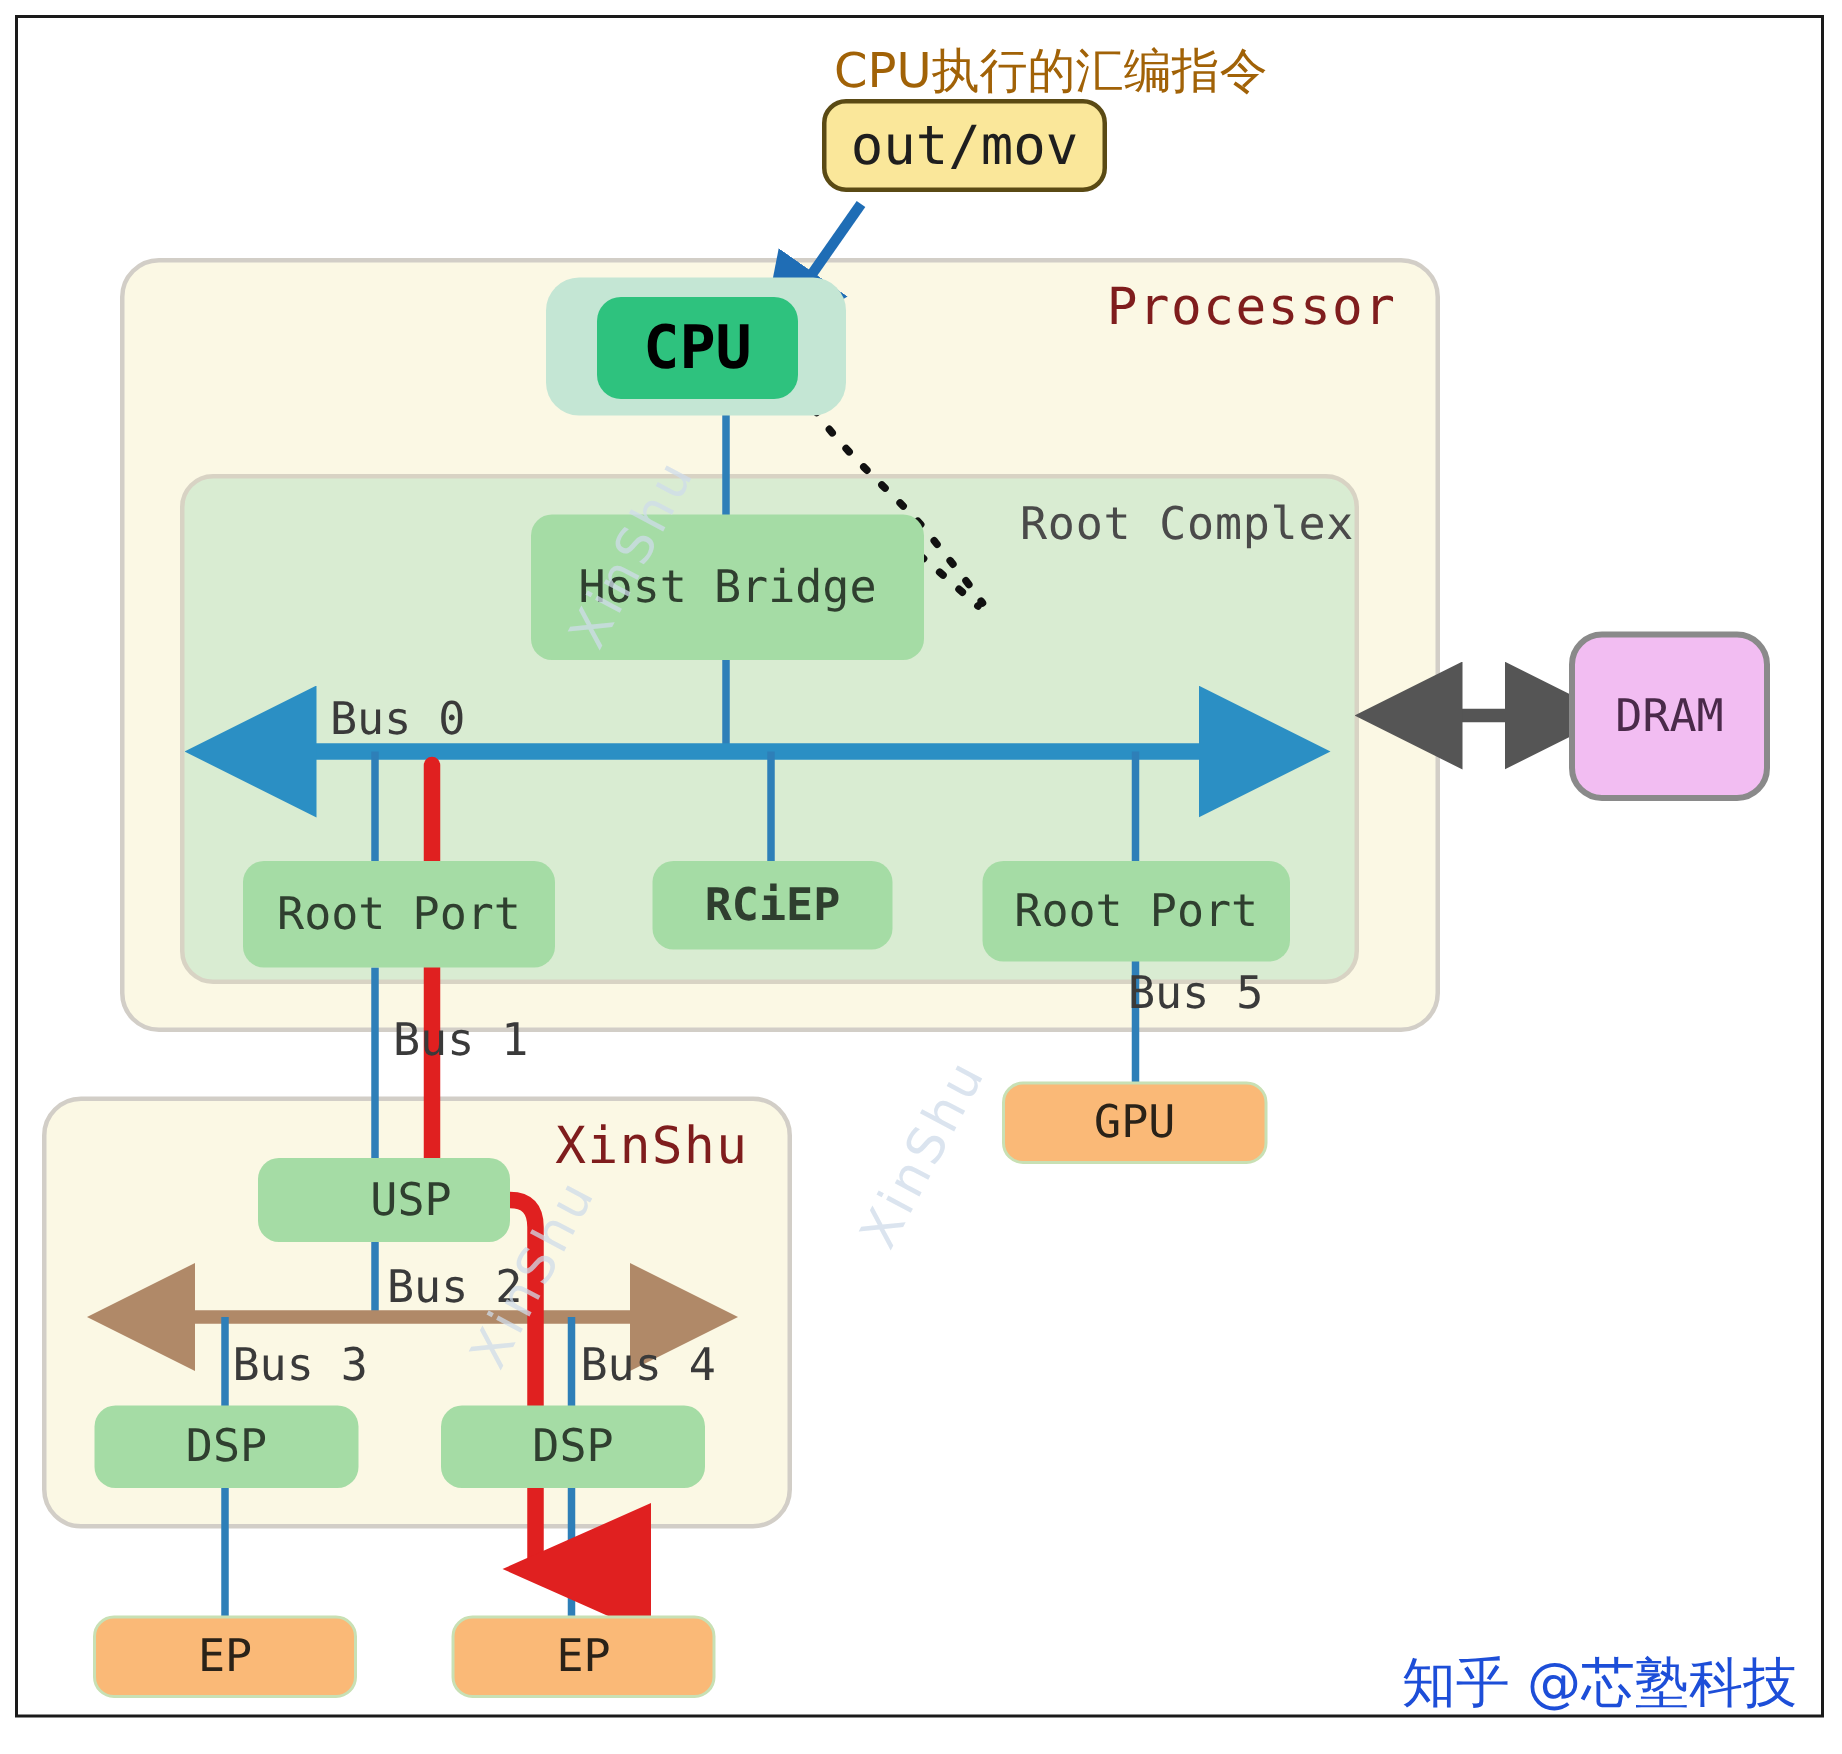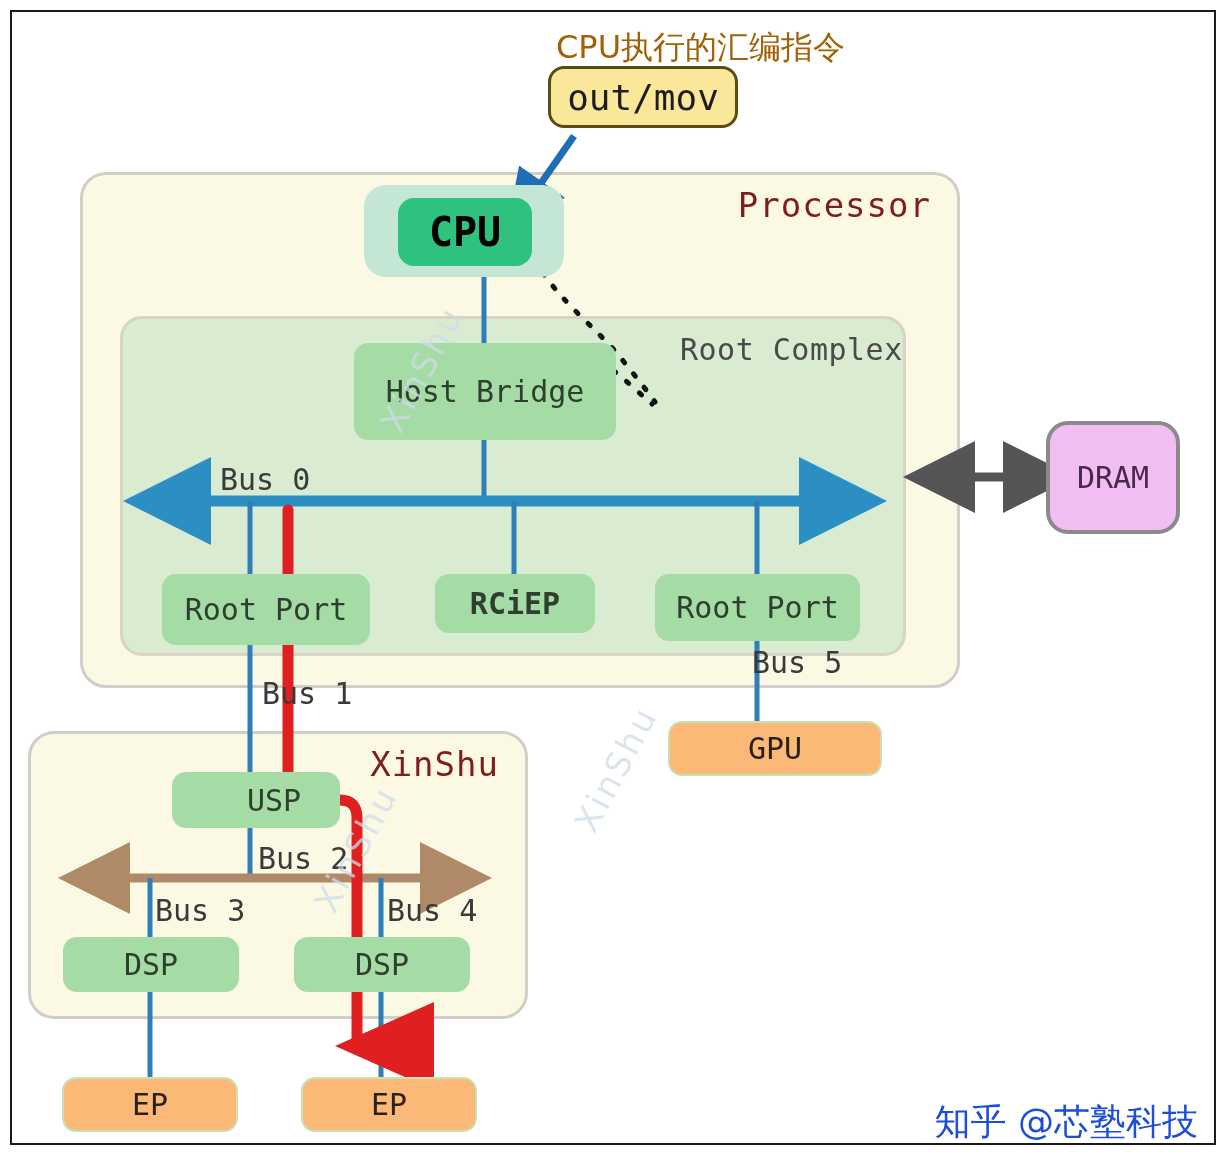--- a/index.html
+++ b/index.html
@@ -158,21 +158,21 @@
   <div class="node greenbox-dark" style="left:398px;top:198px;width:134px;height:68px;">CPU</div>
 
   <div class="node greenbox" style="left:354px;top:343px;width:262px;height:97px;">Host Bridge</div>
 
   <div class="node greenbox" style="left:162px;top:574px;width:208px;height:71px;">Root Port</div>
 
   <div class="node greenbox" style="left:435px;top:574px;width:160px;height:59px;font-weight:bold;">RCiEP</div>
 
   <div class="node greenbox" style="left:655px;top:574px;width:205px;height:67px;">Root Port</div>
 
-  <div class="node orangebox" style="left:668px;top:721px;width:214px;height:55px;text-align:right;">GPU</div>
+  <div class="node orangebox" style="left:668px;top:721px;width:177px;height:55px;text-align:right;">GPU</div>
 
   <div class="node pinkbox" style="left:1046px;top:421px;width:134px;height:113px;">DRAM</div>
 
   <div class="node greenbox" style="left:172px;top:772px;width:168px;height:56px;padding-left:36px;">USP</div>
 
   <div class="node greenbox" style="left:63px;top:937px;width:176px;height:55px;">DSP</div>
 
   <div class="node greenbox" style="left:294px;top:937px;width:176px;height:55px;">DSP</div>
 
   <div class="node orangebox" style="left:62px;top:1077px;width:176px;height:55px;">EP</div>

